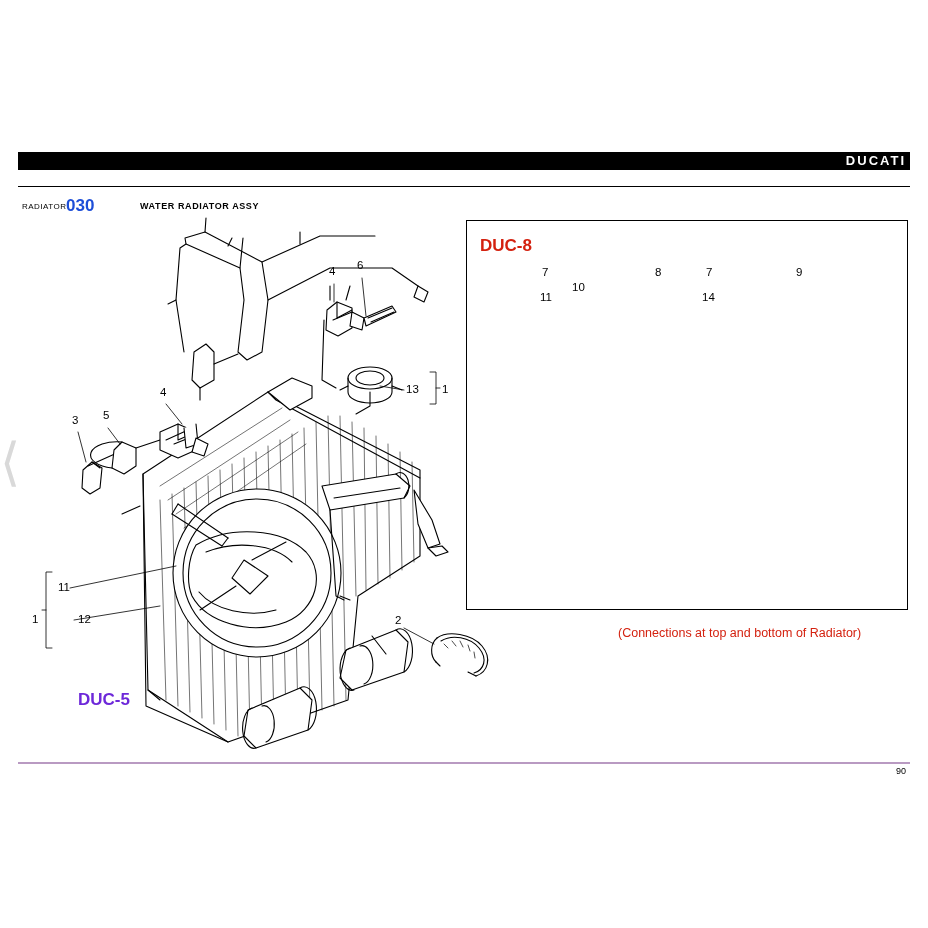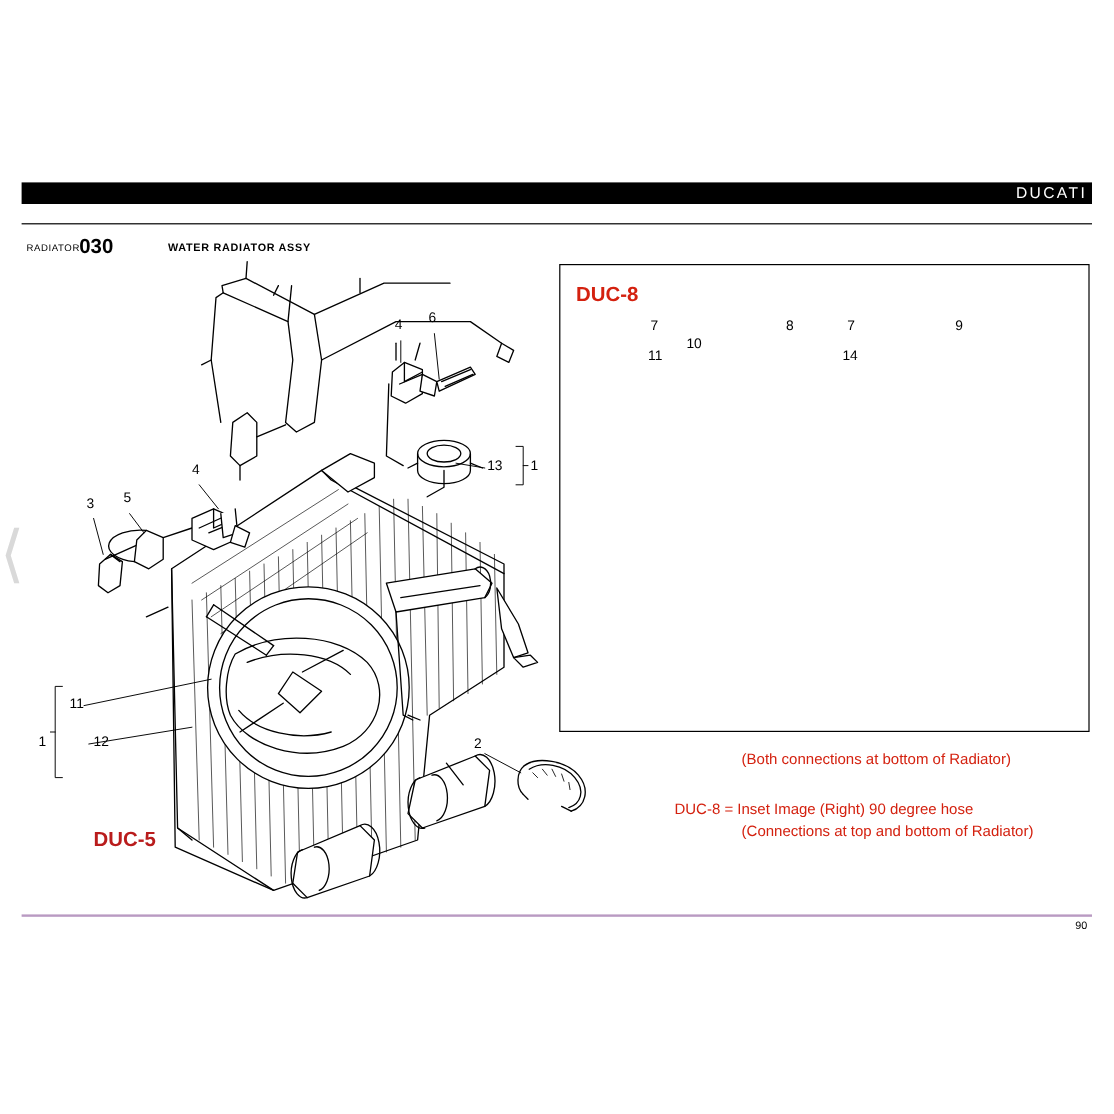--- a/index.html
+++ b/index.html
@@ -27,21 +27,21 @@
     left: 18px; top: 152px;
     width: 892px; height: 18px;
     background: #000;
   }
   .brand {
     position: absolute;
     right: 22px; top: 152px;
     color: #ffffff;
     font-size: 13px;
     letter-spacing: 2px;
-    font-weight: normal;
+    font-weight: bold;
     line-height: 18px;
     font-family: "Liberation Sans", sans-serif;
     margin-left: 44px;
   }
   .hdr-rule {
     position: absolute;
     left: 18px; top: 186px;
     width: 892px; height: 1px;
     background: #000;
   }
@@ -50,21 +50,21 @@
     left: 22px; top: 202px;
     font-size: 8px;
     letter-spacing: 0.5px;
     color: #000;
   }
   .drawing-number {
     position: absolute;
     left: 66px; top: 196px;
     font-size: 17px;
     font-weight: bold;
-    color: #000000;
+    color: #1d4ed8;
   }
   .drawing-title {
     position: absolute;
     left: 140px; top: 201px;
     font-size: 9px;
     font-weight: bold;
     letter-spacing: 0.6px;
     color: #000;
   }
 
@@ -93,21 +93,21 @@
   .duc8-label {
     position: absolute;
     left: 480px; top: 236px;
     color: #d4210f;
     font-size: 17px;
     font-weight: bold;
   }
   .duc5-label {
     position: absolute;
     left: 78px; top: 690px;
-    color: #b91c1c;
+    color: #6d28d9;
     font-size: 17px;
     font-weight: bold;
   }
 
   
   .legend {
     position: absolute;
     left: 562px; top: 624px;
     color: #d4210f;
     font-size: 12.5px;
@@ -428,21 +428,19 @@
     <div class="cal" style="left:542px; top:266px;">7</div>
     <div class="cal" style="left:540px; top:291px;">11</div>
     <div class="cal" style="left:572px; top:281px;">10</div>
     <div class="cal" style="left:655px; top:266px;">8</div>
     <div class="cal" style="left:706px; top:266px;">7</div>
     <div class="cal" style="left:702px; top:291px;">14</div>
     <div class="cal" style="left:796px; top:266px;">9</div>
   </div>
 
   <div class="legend">
-    <div class="ln2">(Both connections at bottom of Radiator)</div>
-    <div class="legend-block2">DUC-8 = Inset Image (Right) 90 degree hose</div>
     <div class="ln2">(Connections at top and bottom of Radiator)</div>
   </div>
 
   <div class="footer-rule"></div>
   <div class="page-number">90</div>
 
 </div>
 
 </body></html>

